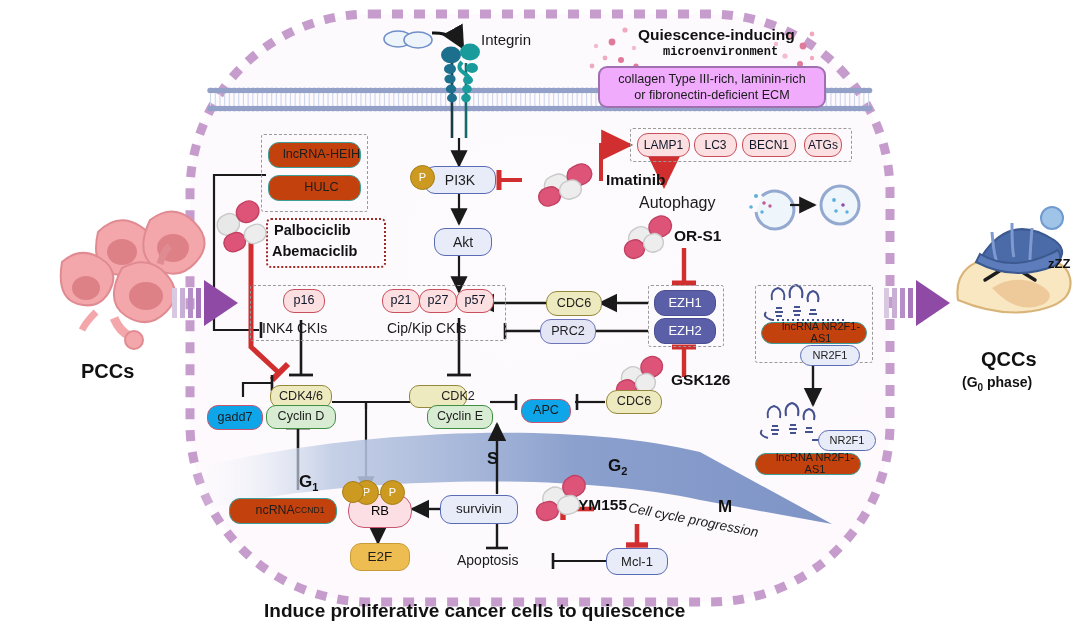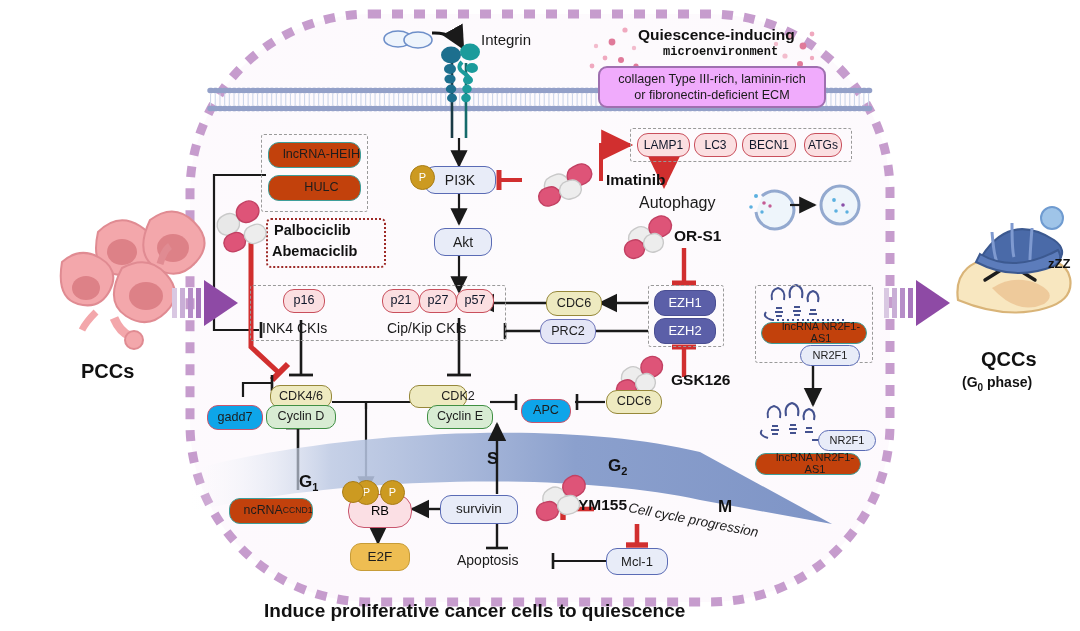--- a/index.html
+++ b/index.html
@@ -421,21 +421,21 @@
     <span>G</span><sub style="font-size:11px;">1</sub>
   </div>
   <div class="lbl t-bold" style="left:487px;top:449px;font-size:17px;color:#111;">S</div>
   <div class="lbl t-bold" style="left:608px;top:456px;font-size:17px;color:#111;">
     <span>G</span><sub style="font-size:11px;">2</sub>
   </div>
   <div class="lbl t-bold" style="left:718px;top:497px;font-size:17px;color:#111;">M</div>
   <div class="lbl" style="left:630px;top:500px;font-size:13.5px;font-style:italic;color:#1a1a1a;
               transform:rotate(11deg);transform-origin:left top;">Cell cycle progression</div>
 
-  <div class="node n-teal" style="left:229px;top:498px;width:84px;height:26px;font-size:12.4px;">
+  <div class="node n-teal" style="left:229px;top:498px;width:108px;height:26px;font-size:12.4px;">
     <span>ncRNA</span>
       <sub style="font-size:8.6px;">CCND1</sub>
   </div>
 
   <div class="node" style="left:348px;top:494px;width:64px;height:34px;border-radius:16px;
               background:#fbdfe4;border:1.8px solid #c9566e;font-size:13px;">RB</div>
   <div class="node" style="left:354px;top:480px;width:25px;height:25px;border-radius:50%;
               background:#cc9a21;border:1.5px solid #a87d17;color:#fff;font-size:11px;">P</div>
   <div class="node" style="left:380px;top:480px;width:25px;height:25px;border-radius:50%;
               background:#cc9a21;border:1.5px solid #a87d17;color:#fff;font-size:11px;">P</div>

